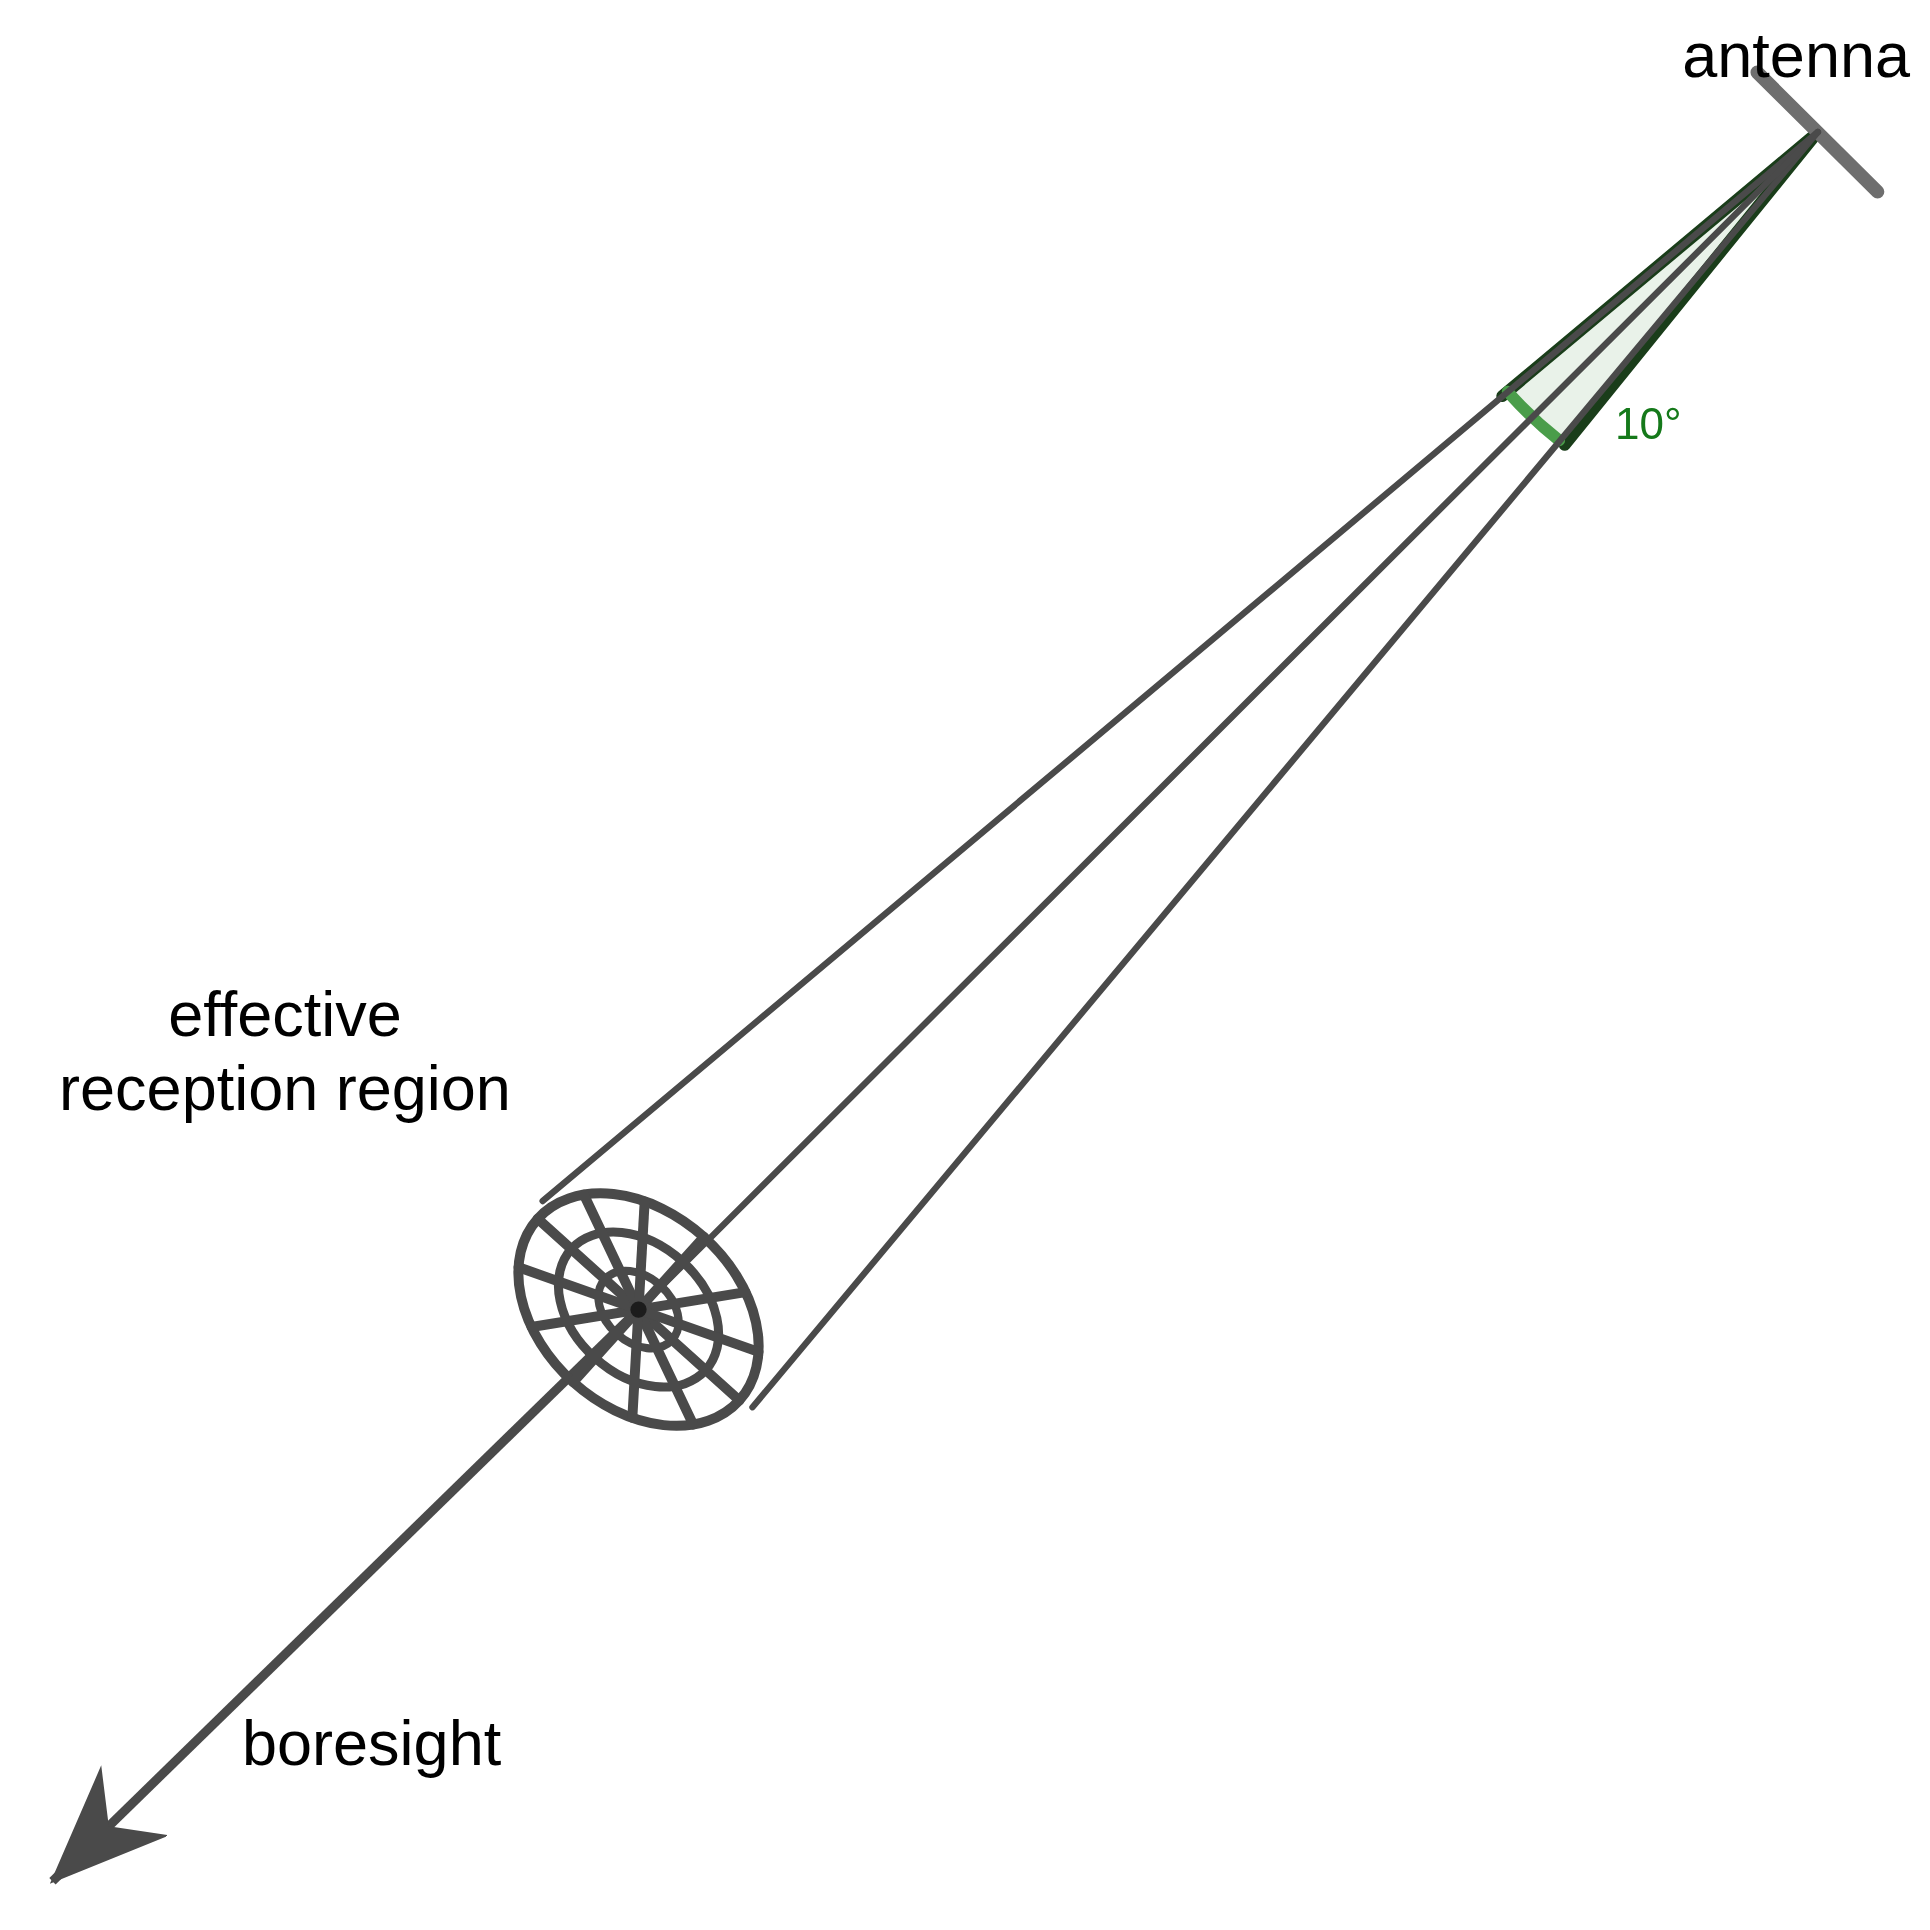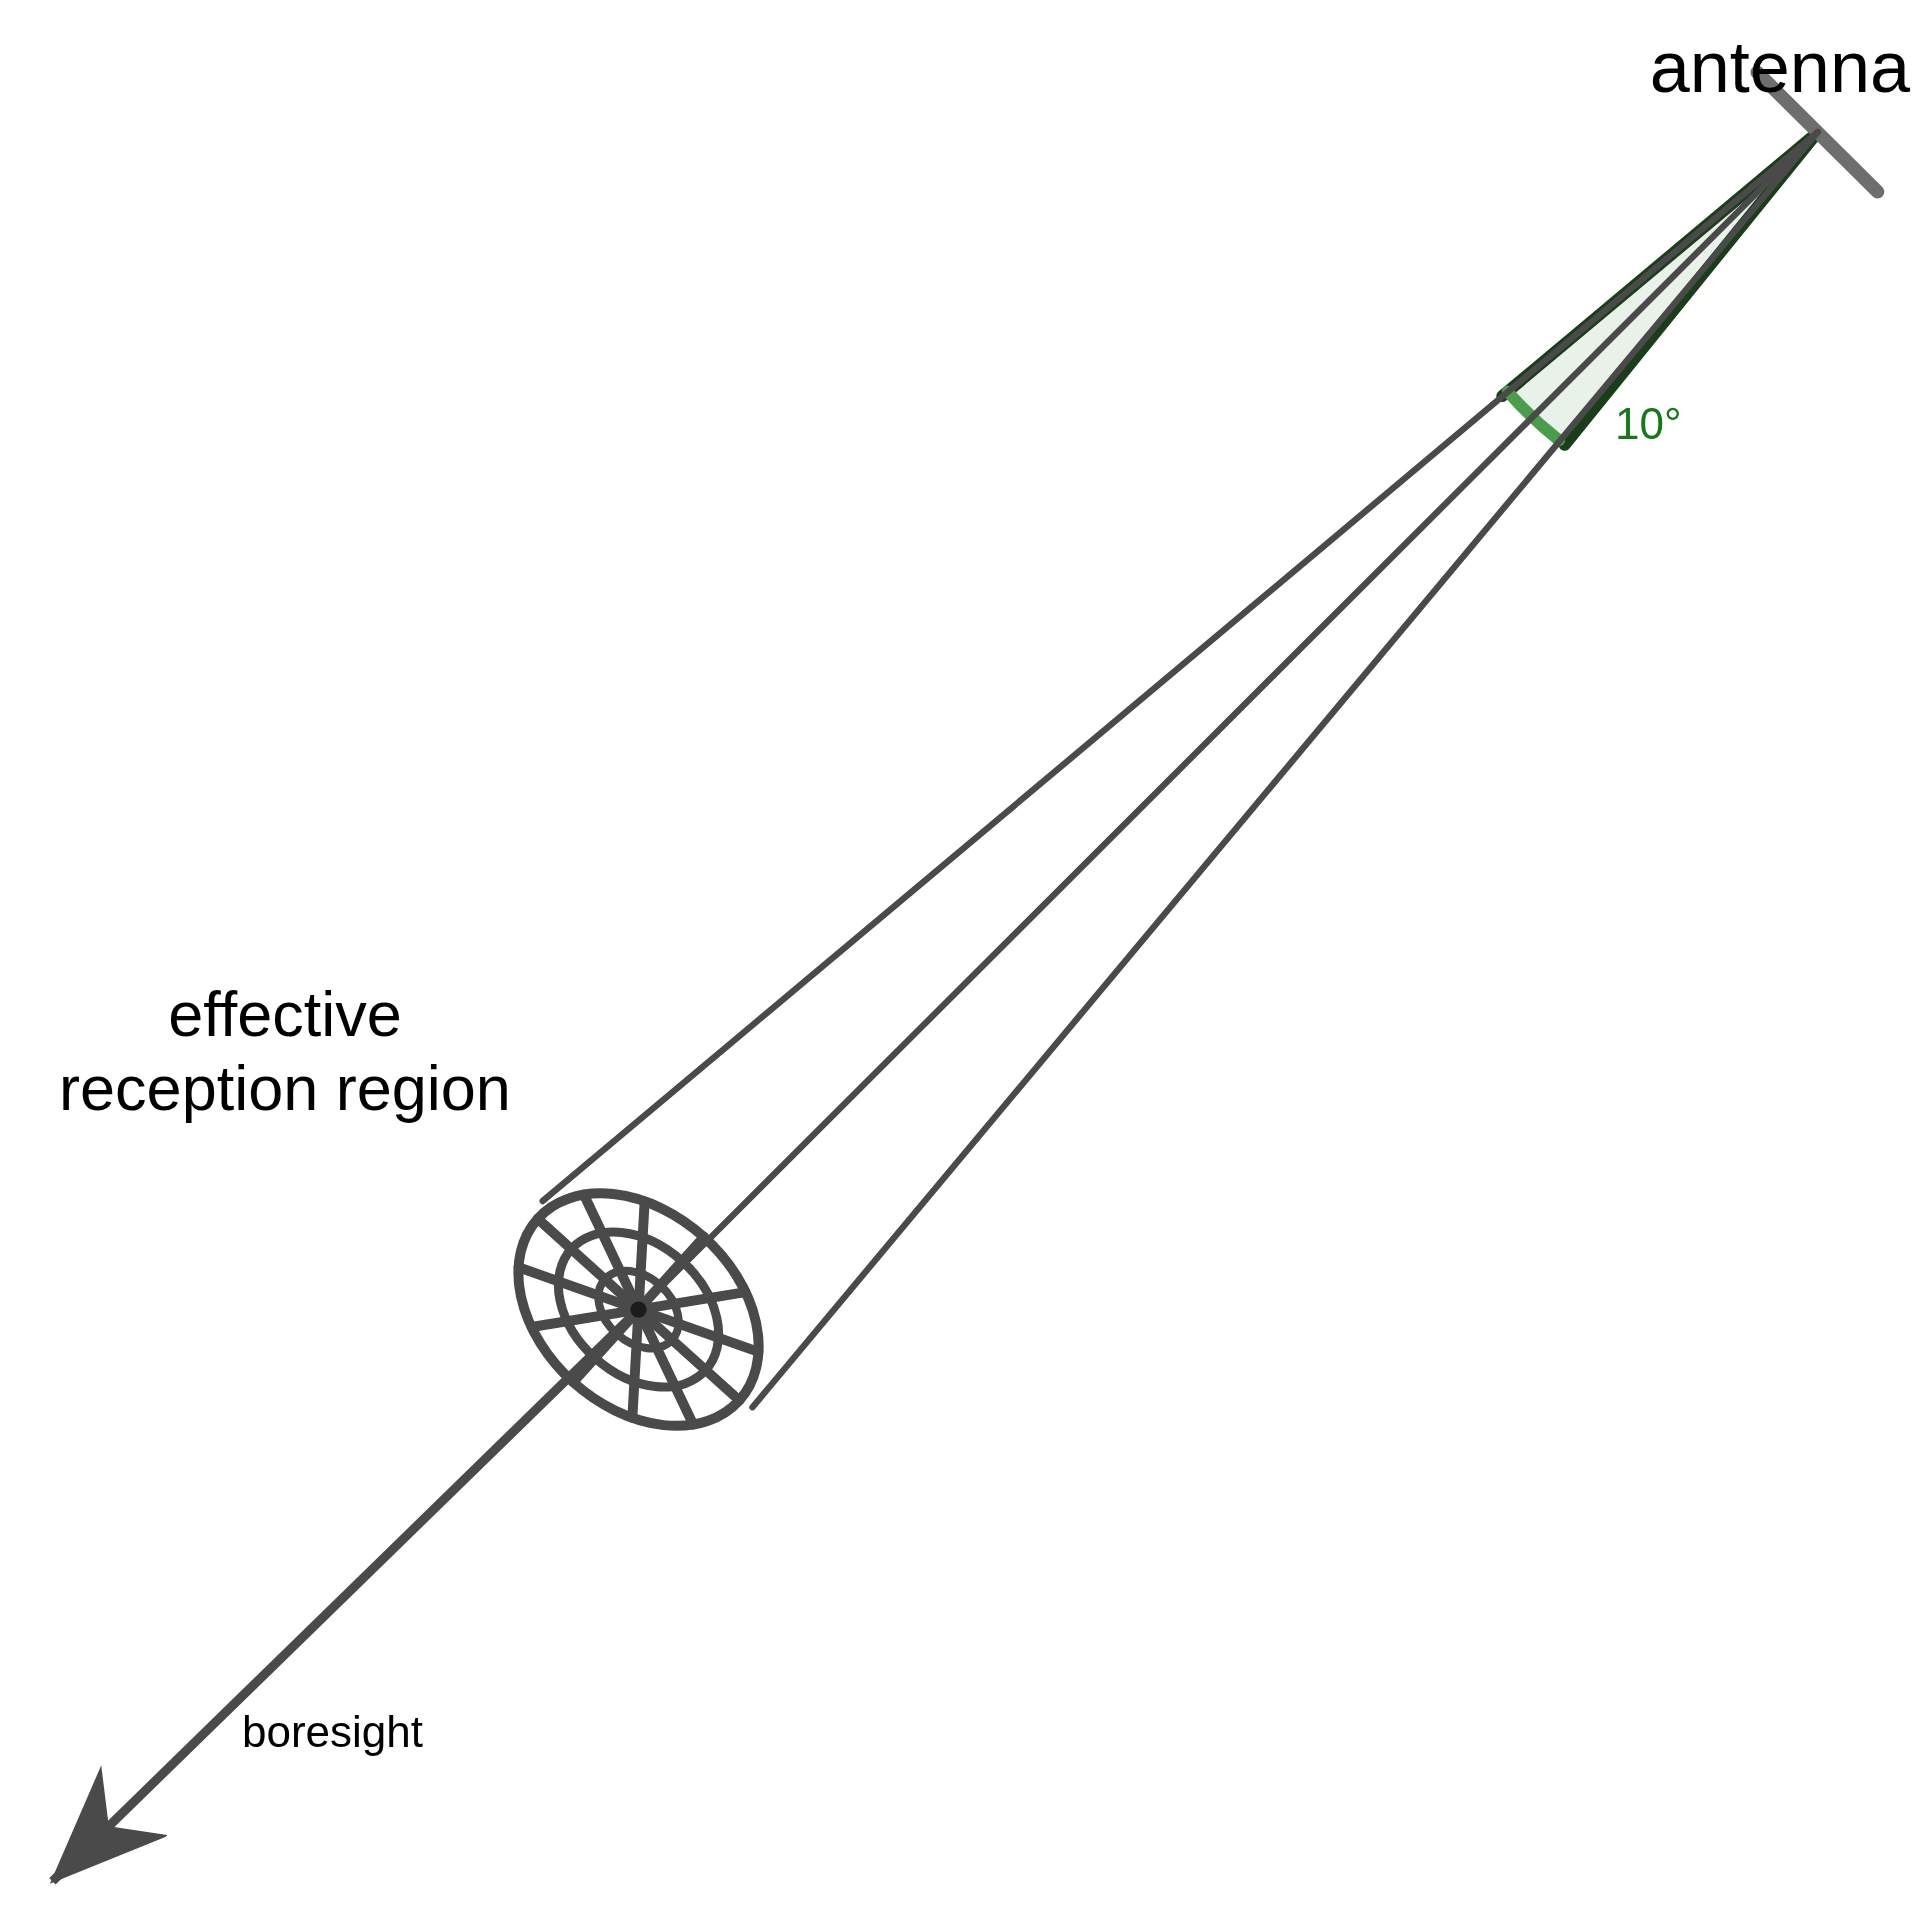--- a/index.html
+++ b/index.html
@@ -27,22 +27,22 @@
     height: 1930px;
   }
   .dlabel {
     position: absolute;
     font-family: "Liberation Sans", sans-serif;
     white-space: pre;
     line-height: 1.18;
   }
   #label-antenna {
     right: 20px;
-    top: 25px;
-    font-size: 72px;
+    top: 18px;
+    font-size: 63px;
     color: #000000;
     text-align: left;
   }
   #label-angle {
     left: 1615px;
     top: 398px;
     font-size: 44px;
     color: #15791a;
   }
   #label-region {
@@ -50,21 +50,21 @@
     top: 977px;
     width: 552px;
     font-size: 63px;
     color: #000000;
     text-align: center;
   }
   #label-region .ln2 { display: block; }
   #label-boresight {
     left: 242px;
     top: 1706px;
-    font-size: 44px;
+    font-size: 63px;
     color: #000000;
   }
 </style>
 </head>
 <body>
 
 <div id="stage">
 
   <svg id="diagram" viewBox="0 0 2134 2134">
     <defs>

